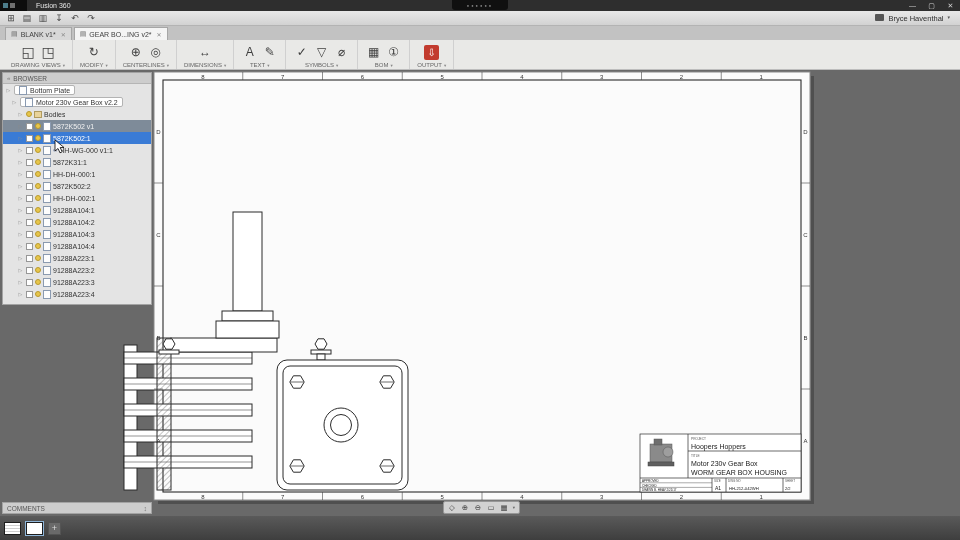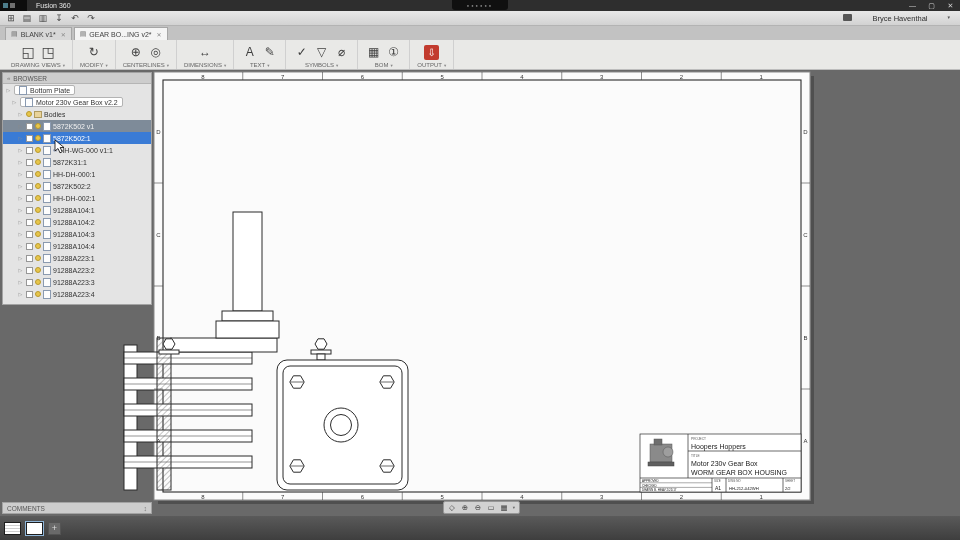--- a/index.html
+++ b/index.html
@@ -10,21 +10,21 @@
   .tb-left{width:27px;height:11px;background:#0d0d0d;display:flex;align-items:center;gap:2px;padding:0 3px}
   .tb-sq{width:5px;height:5px;background:#4d7c8a;display:inline-block}
   .tb-sq2{background:#6f6f6f}
   .tb-app{margin-left:9px;font-size:7px;color:#e6e6e6}
   .tb-badge{position:absolute;left:452px;top:0;height:10px;width:56px;background:#101010;border-radius:0 0 3px 3px;color:#8a8a8a;font-size:4px;display:flex;align-items:center;justify-content:center;letter-spacing:2px}
   .tb-controls{margin-left:auto;display:flex}
   .tb-btn{width:19px;height:11px;display:flex;align-items:center;justify-content:center;font-size:7px;color:#cfcfcf;cursor:default}
   
   .menubar{position:absolute;top:11px;left:0;right:0;height:15px;background:linear-gradient(#e8e8e8,#d2d2d2);border-bottom:1px solid #b3b3b3;display:flex;align-items:center;padding:0 3px;z-index:19}
   .mb-icon{width:16px;height:13px;display:flex;align-items:center;justify-content:center;font-size:9px;color:#4a4a4a}
-  .mb-right{margin-left:auto;display:flex;gap:20px;padding-right:7px}
+  .mb-right{margin-left:auto;display:flex;gap:4px;padding-right:7px}
   .mb-bubble{width:9px;height:7px;background:#555;border-radius:1px;display:inline-block}
   .mb-user{font-size:7.5px;color:#2f2f2f}
   .mb-chev{font-size:5px;color:#555}
   
   .tabbar{position:absolute;top:26px;left:0;right:0;height:14px;background:#c2c2c2;display:flex;align-items:flex-end;padding-left:5px;gap:2px;z-index:18}
   .tab{height:13px;display:flex;align-items:center;gap:3px;padding:0 5px;background:#d8d8d8;border:1px solid #a6a6a6;border-bottom:none;font-size:7px;color:#3e3e3e;white-space:nowrap}
   .tab.active{background:#f4f4f4}
   .tab-icon{font-size:7px;color:#777}
   .tab-close{font-size:6px;color:#888;margin-left:2px}
   

